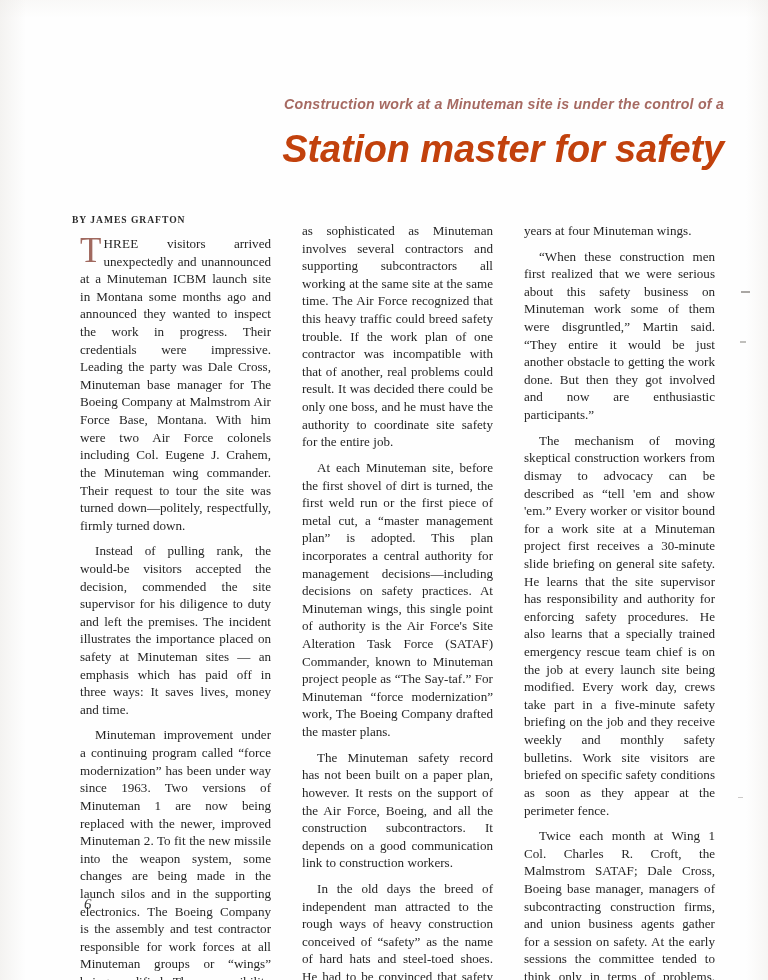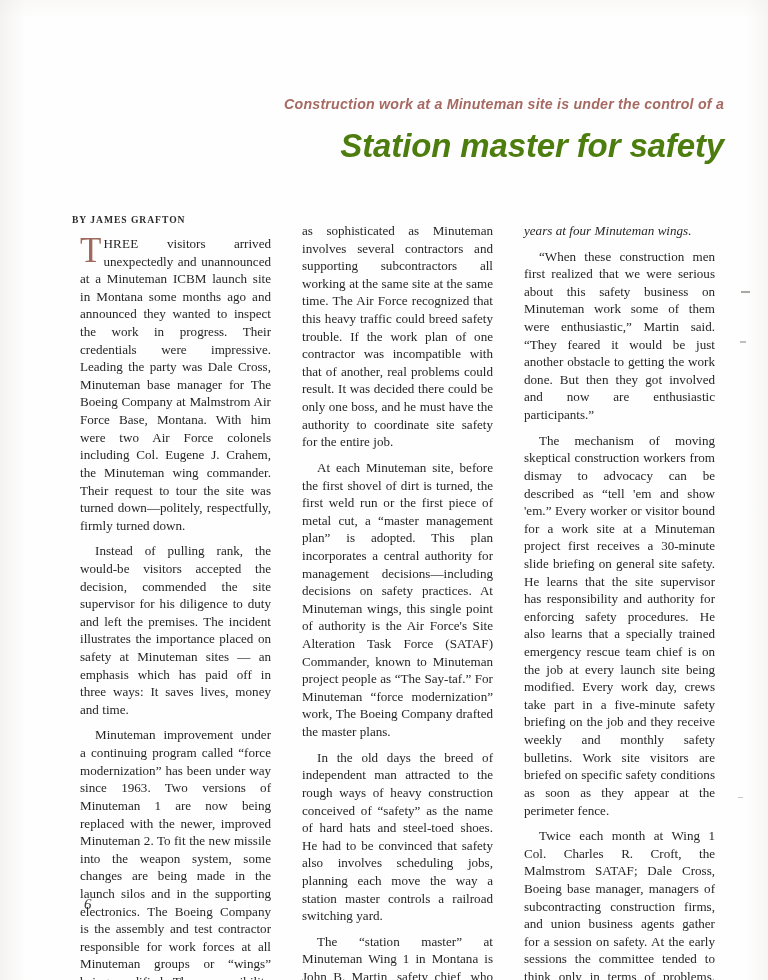--- a/index.html
+++ b/index.html
@@ -53,22 +53,22 @@
     letter-spacing: 0.015em;
     color: #a66a62;
     line-height: 1.25;
     margin: 0;
     white-space: nowrap;
   }
   .headline {
     font-family: "Liberation Sans", sans-serif;
     font-style: italic;
     font-weight: bold;
-    font-size: 33px;
-    color: #4d7c0f;
+    font-size: 38px;
+    color: #c2410c;
     letter-spacing: -0.004em;
     line-height: 1.18;
     margin: 13px 0 0 0;
     white-space: nowrap;
   }
 
   
   .columns {
     position: absolute;
     left: 72px;
@@ -155,28 +155,29 @@
       <div>
           <p class="body lead"><span class="dropcap">T</span><span class="smallcaps">HREE</span> visitors arrived unexpectedly and unannounced at a Minuteman ICBM launch site in Montana some months ago and announced they wanted to inspect the work in progress. Their credentials were impressive. Leading the party was Dale Cross, Minuteman base manager for The Boeing Company at Malmstrom Air Force Base, Montana. With him were two Air Force colonels including Col. Eugene J. Crahem, the Minuteman wing commander. Their request to tour the site was turned down—politely, respectfully, firmly turned down.</p>
           <p class="body">Instead of pulling rank, the would-be visitors accepted the decision, commended the site supervisor for his diligence to duty and left the premises. The incident illustrates the importance placed on safety at Minuteman sites — an emphasis which has paid off in three ways: It saves lives, money and time.</p>
           <p class="body">Minuteman improvement under a continuing program called “force modernization” has been under way since 1963. Two versions of Minuteman 1 are now being replaced with the newer, improved Minuteman 2. To fit the new missile into the weapon system, some changes are being made in the launch silos and in the supporting electronics. The Boeing Company is the assembly and test contractor responsible for work forces at all Minuteman groups or “wings” being modified. The responsibility includes job safety.</p>
         </div>
     </div>
     <div class="col">
       <div>
           <p class="body" style="text-indent: 0px;">as sophisticated as Minuteman involves several contractors and supporting subcontractors all working at the same site at the same time. The Air Force recognized that this heavy traffic could breed safety trouble. If the work plan of one contractor was incompatible with that of another, real problems could result. It was decided there could be only one boss, and he must have the authority to coordinate site safety for the entire job.</p>
           <p class="body">At each Minuteman site, before the first shovel of dirt is turned, the first weld run or the first piece of metal cut, a “master management plan” is adopted. This plan incorporates a central authority for management decisions—including decisions on safety practices. At Minuteman wings, this single point of authority is the Air Force's Site Alteration Task Force (SATAF) Commander, known to Minuteman project people as “The Say-taf.” For Minuteman “force modernization” work, The Boeing Company drafted the master plans.</p>
+          <p class="body">The Minuteman safety record has not been built on a paper plan, however. It rests on the support of the Air Force, Boeing, and all the construction subcontractors. It depends on a good communication link to construction workers.</p>
           <p class="body">In the old days the breed of independent man attracted to the rough ways of heavy construction conceived of “safety” as the name of hard hats and steel-toed shoes. He had to be convinced that safety also involves scheduling jobs, planning each move the way a station master controls a railroad switching yard.</p>
           <p class="body">The “station master” at Minuteman Wing 1 in Montana is John B. Martin, safety chief, who has been in the field for Boeing for several</p>
         </div>
     </div>
     <div class="col">
       <div>
-          <p class="body" style="text-indent: 0px; font-style: italic;">years at four Minuteman wings.</p>
-          <p class="body">“When these construction men first realized that we were serious about this safety business on Minuteman work some of them were enthusiastic,” Martin said. “They feared it would be just another obstacle to getting the work done. But then they got involved and now are enthusiastic participants.”</p>
+          <p class="body" style="text-indent: 0px;">years at four Minuteman wings.</p>
+          <p class="body">“When these construction men first realized that we were serious about this safety business on Minuteman work some of them were disgruntled,” Martin said. “They entire it would be just another obstacle to getting the work done. But then they got involved and now are enthusiastic participants.”</p>
           <p class="body">The mechanism of moving skeptical construction workers from dismay to advocacy can be described as “tell 'em and show 'em.” Every worker or visitor bound for a work site at a Minuteman project first receives a 30-minute slide briefing on general site safety. He learns that the site supervisor has responsibility and authority for enforcing safety procedures. He also learns that a specially trained emergency rescue team chief is on the job at every launch site being modified. Every work day, crews take part in a five-minute safety briefing on the job and they receive weekly and monthly safety bulletins. Work site visitors are briefed on specific safety conditions as soon as they appear at the perimeter fence.</p>
           <p class="body">Twice each month at Wing 1 Col. Charles R. Croft, the Malmstrom SATAF; Dale Cross, Boeing base manager, managers of subcontracting construction firms, and union business agents gather for a session on safety. At the early sessions the committee tended to think only in terms of problems. This has changed, according to Cross. It now thinks in terms of solutions.</p>
           <p class="body">“For example,” Cross said in describing the meetings, “today a committee would pose a question like, ‘How do we get good ventilation in the launch facility while we are welding?’ Six months ago the approach would have been to register a</p>
         </div>
     </div>
   </div>
 
   <div class="folio">6</div>
 </div>
 

